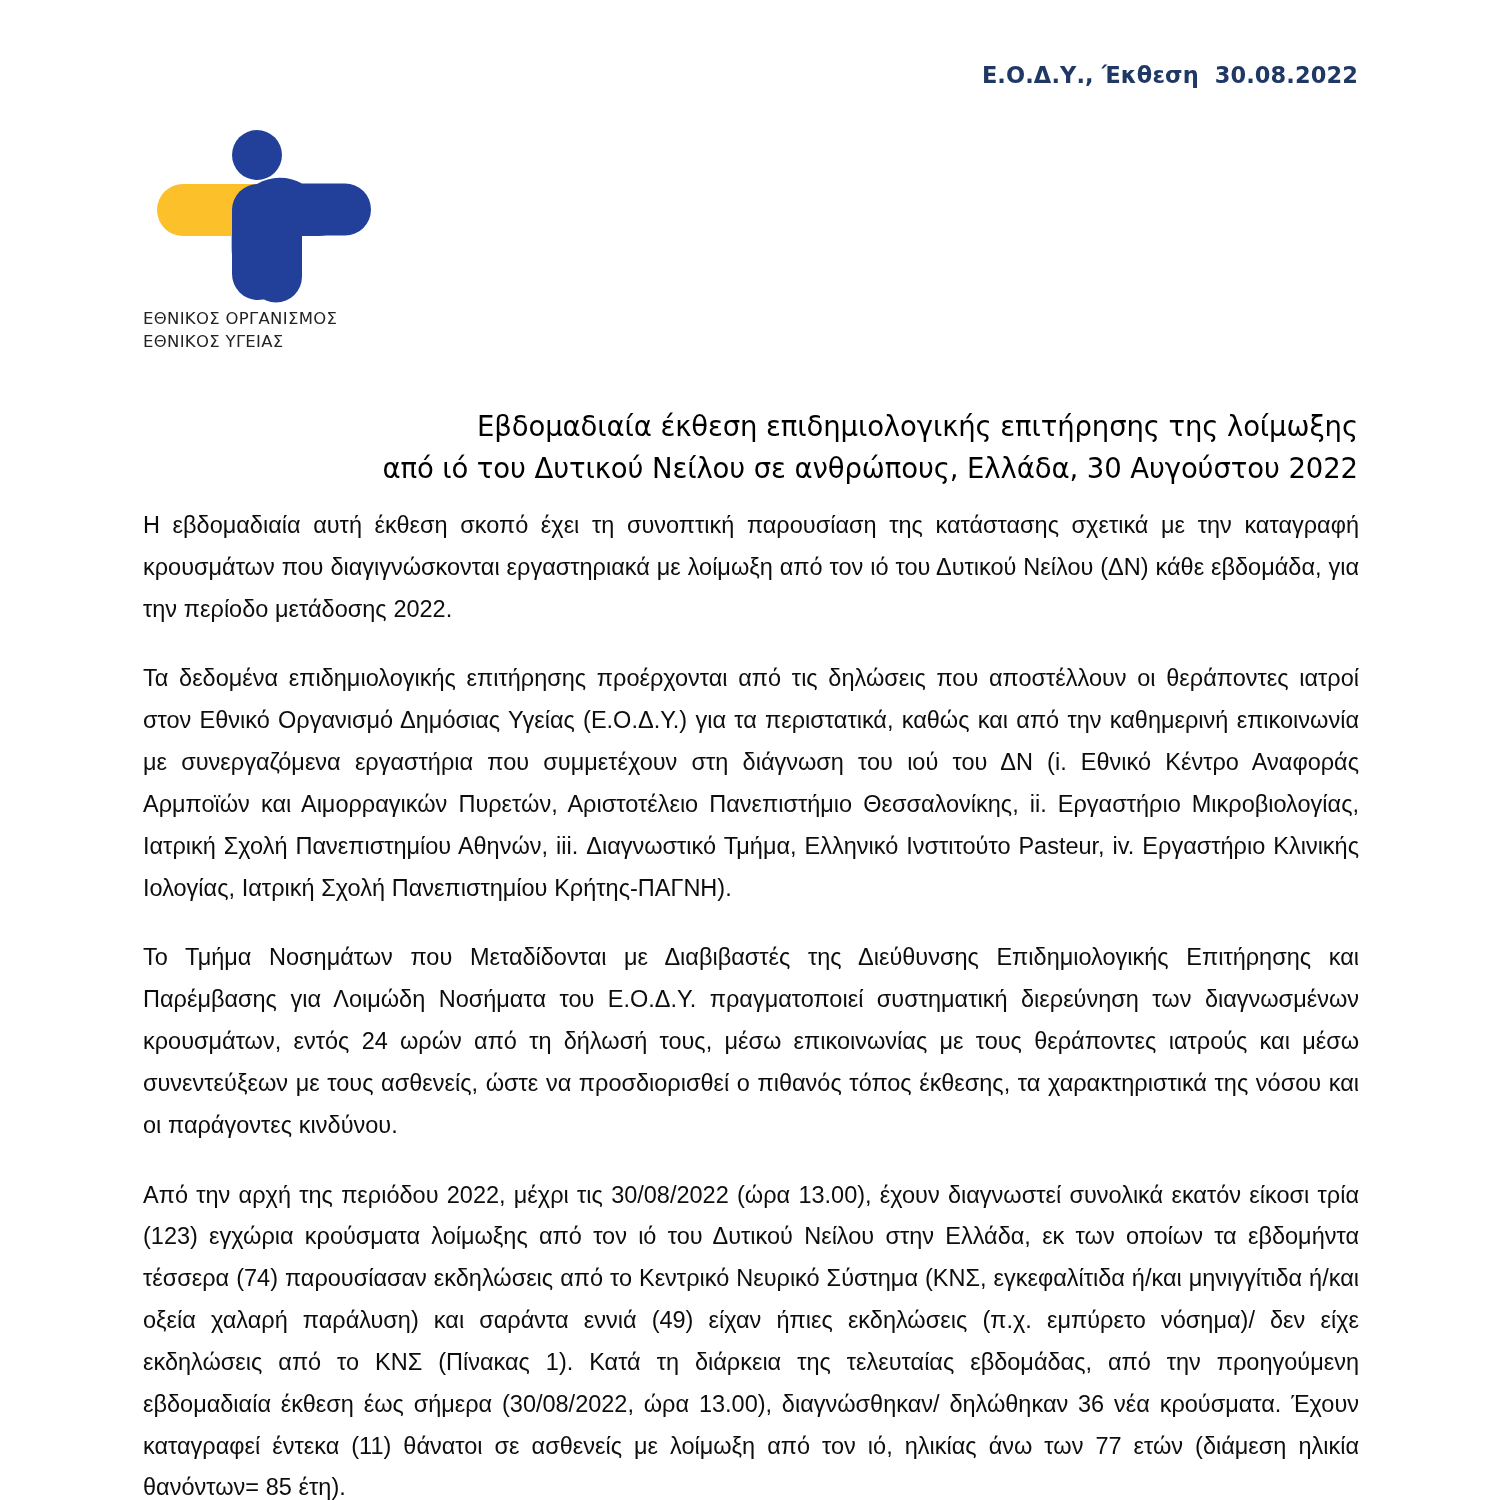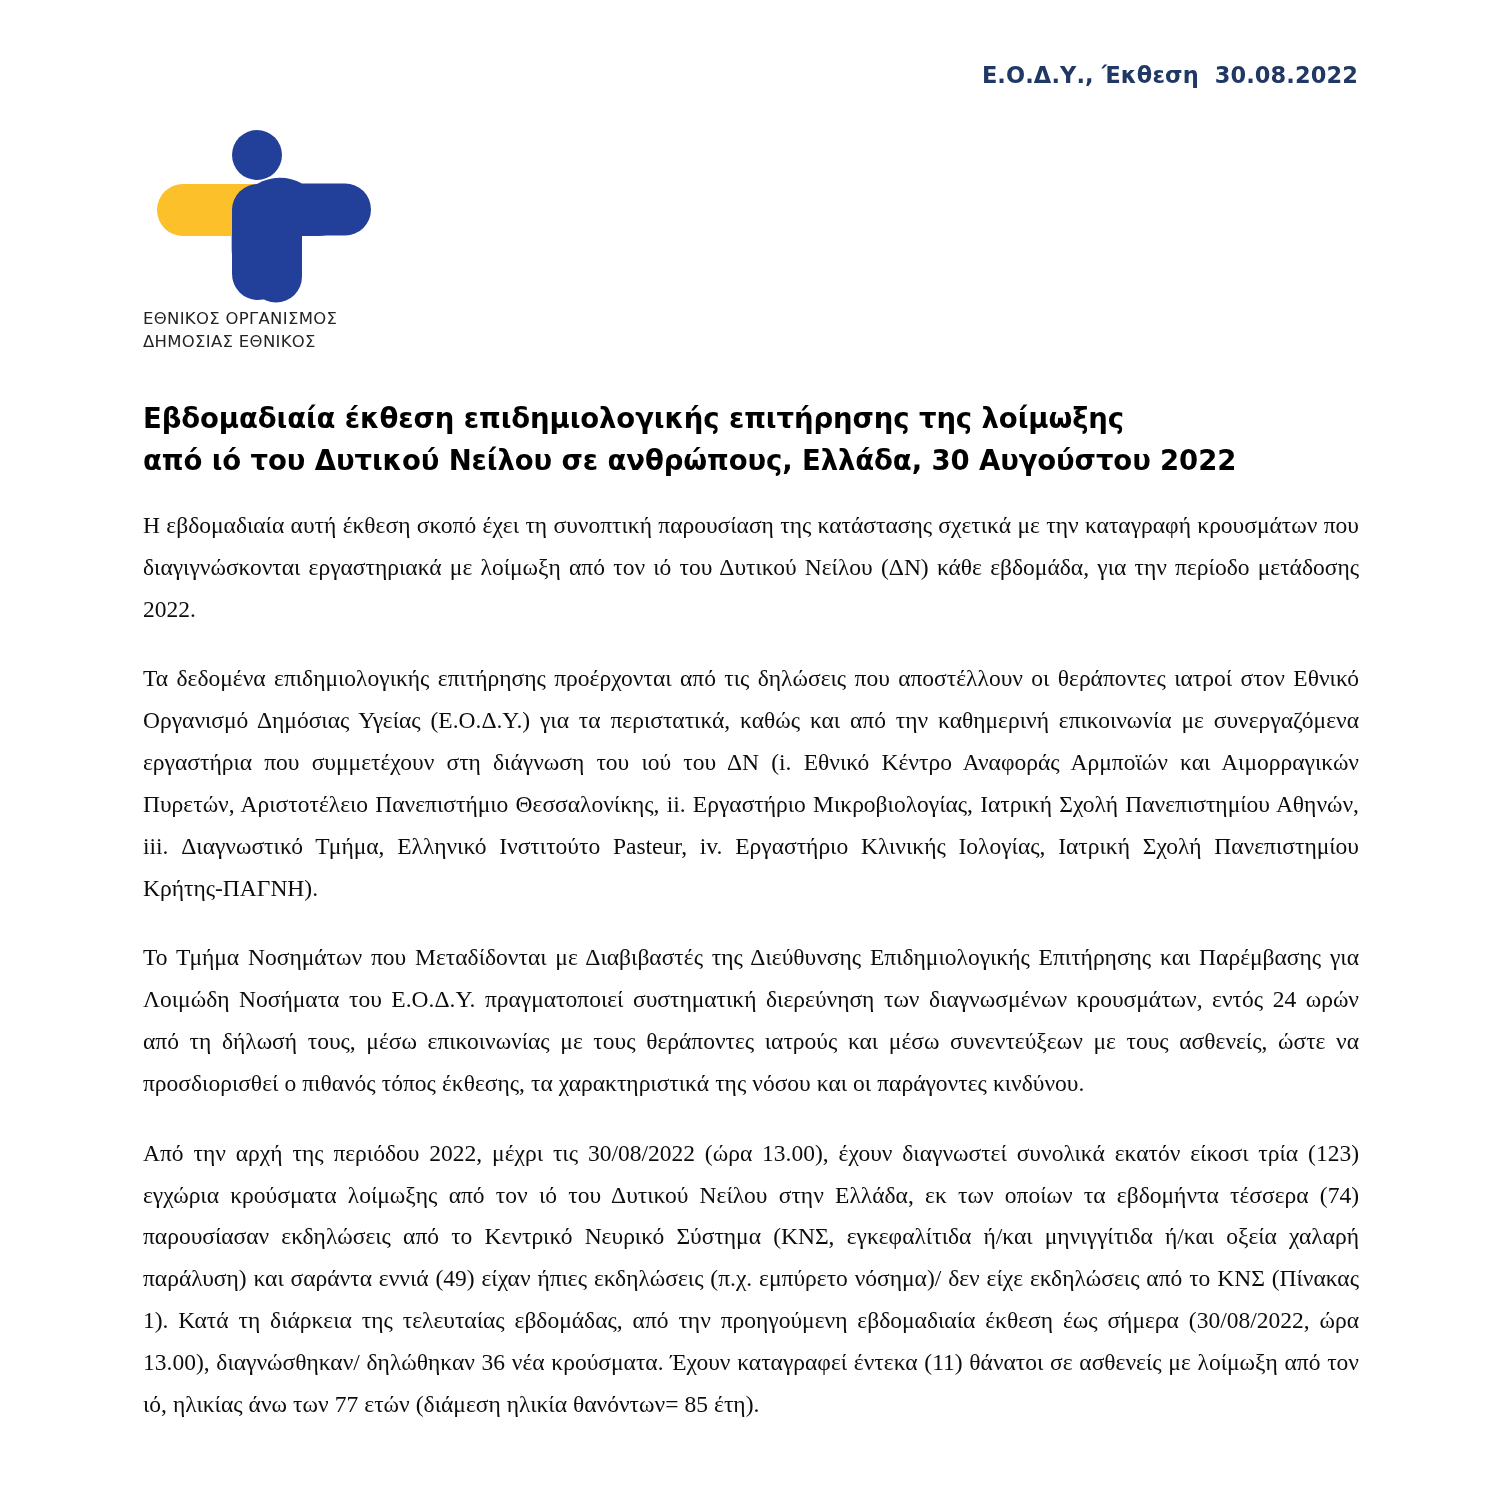--- a/index.html
+++ b/index.html
@@ -59,42 +59,42 @@
     color: #232323;
     letter-spacing: 0.3px;
     width: 232px;
   }
   .logo-caption div { white-space: pre; }
 
   
   .doc-title {
     position: absolute;
     left: 143px;
-    top: 380px;
+    top: 388px;
     width: 1215px;
-    text-align: left;
+    text-align: right;
     font-family: "DejaVu Sans", "Liberation Sans", sans-serif;
     font-size: 27.5px;
-    font-weight: bold;
+    font-weight: normal;
     line-height: 1.52;
     color: #000000;
     letter-spacing: -0.1px;
   }
   .doc-title .tline { white-space: nowrap; display: block; }
 
   
   .body-col {
     position: absolute;
     left: 143px;
     top: 505px;
     width: 1216px;
   }
   p.para {
     margin: 0 0 28px 0;
-    font-family: Liberation Serif, serif;
+    font-family: Liberation Sans, sans-serif;
     font-size: 23.5px;
     line-height: 1.78;
     text-align: justify;
     text-justify: inter-word;
     color: #0d0d0d;
     hyphens: none;
     word-spacing: 0.2px;
   }
   p.para.last-para { margin-bottom: 22px; }
 </style>
@@ -119,21 +119,21 @@
                a26 26 0 0 1 7 -26 z" fill="#22409a"></path>
 
       <rect x="76" y="60" width="52" height="112" rx="26" fill="#22409a"></rect>
 
       <rect x="102" y="56" width="87" height="52" rx="26" fill="#22409a"></rect>
 
       <circle cx="102" cy="82" r="26" fill="#22409a"></circle>
     </svg>
     <div class="logo-caption">
       <div>ΕΘΝΙΚΟΣ ΟΡΓΑΝΙΣΜΟΣ</div>
-      <div>ΔΗΜΟΣΙΑΣ ΕΘΝΙΚΟΣ</div>
+      <div>ΕΘΝΙΚΟΣ ΥΓΕΙΑΣ</div>
     </div>
   </div>
 
   <h1 class="doc-title">
     <span class="tline">Εβδομαδιαία έκθεση επιδημιολογικής επιτήρησης της λοίμωξης</span>
     <span class="tline">από ιό του Δυτικού Νείλου σε ανθρώπους, Ελλάδα, 30 Αυγούστου 2022</span>
   </h1>
 
   <div class="body-col">
     <p class="para">Η εβδομαδιαία αυτή έκθεση σκοπό έχει τη συνοπτική παρουσίαση της κατάστασης σχετικά με την καταγραφή κρουσμάτων που διαγιγνώσκονται εργαστηριακά με λοίμωξη από τον ιό του Δυτικού Νείλου (ΔΝ) κάθε εβδομάδα, για την περίοδο μετάδοσης 2022.</p>

